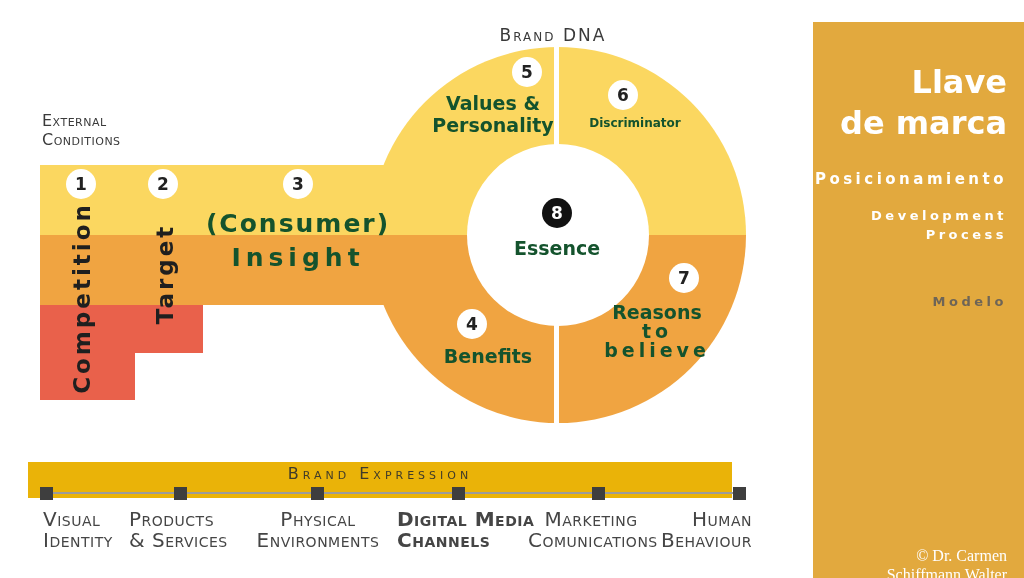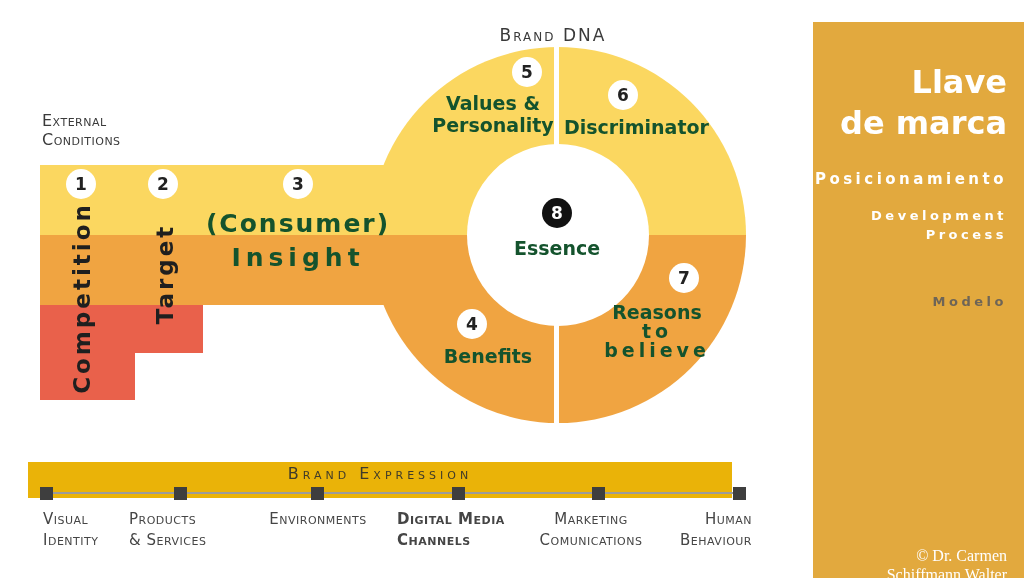--- a/index.html
+++ b/index.html
@@ -31,33 +31,33 @@
   .numcircle.dark{background:#111;color:#fff;}
 
   .seclabel{font-weight:bold;color:#14532d;}
   .rotated{transform:rotate(-90deg);font-weight:bold;color:#1f1f1f;
            font-size:23px;letter-spacing:3px;text-align:center;height:28px;line-height:28px;}
   .rot-competition{left:-28px;top:284px;width:220px;}
   .rot-target{left:55px;top:260px;width:220px;}
 
   .insight{left:198px;top:207px;width:200px;text-align:center;font-size:25px;line-height:34px;letter-spacing:2px;}
   .values{left:432px;top:92px;width:122px;text-align:center;font-size:19px;line-height:22px;}
-  .discriminator{left:564px;top:116px;width:142px;text-align:center;font-size:19px;}
+  .discriminator{left:564px;top:116px;width:142px;text-align:center;font-size:12px;}
   .benefits{left:438px;top:345px;width:100px;text-align:center;font-size:19px;}
   .reasons{left:597px;top:303px;width:120px;text-align:center;font-size:19px;line-height:19px;}
   .reasons .sp{letter-spacing:4px;}
   .essence{left:507px;top:237px;width:100px;text-align:center;font-size:19px;}
 
   
   .bexp-bar{left:28px;top:462px;width:704px;height:36px;background:#eab308;}
   .bexp-title{width:100%;text-align:center;line-height:24px;font-size:16px;letter-spacing:4px;
               font-variant:small-caps;color:#3F3B2A;font-weight:500;}
   .timeline{left:45px;top:492px;width:695px;height:2px;background:#9B9B9B;}
   .marker{width:13px;height:13px;background:#3E3E3E;top:487px;}
-  .bexp-item{top:509px;font-variant:small-caps;color:#454545;font-size:15px;line-height:21px;letter-spacing:0.5px;}
+  .bexp-item{top:509px;font-variant:small-caps;color:#454545;font-size:20px;line-height:21px;letter-spacing:0.5px;}
 
   
   .sidebar{left:813px;top:0;width:211px;height:578px;background:#E2A93E;color:#ffffff;margin-top:22px;}
   .sb{position:absolute;right:17px;text-align:right;}
   .sb-title{top:40px;font-size:32px;line-height:41px;font-weight:bold;}
   .sb-sub{top:148px;font-size:15px;font-weight:bold;letter-spacing:3.5px;}
   .sb-process{top:184px;font-size:13px;font-weight:bold;letter-spacing:3.5px;line-height:19px;}
   .sb-modelo{top:272px;font-size:13px;font-weight:bold;letter-spacing:3.5px;color:#6E6557;}
   .sb-credit{top:524px;font-size:16px;line-height:19px;font-family:"Liberation Serif","DejaVu Serif",serif;}
 </style>
@@ -127,20 +127,21 @@
 
   <div class="abs bexp-item" style="left:43px;">
     <div>Visual</div>
     <div>Identity</div>
   </div>
   <div class="abs bexp-item" style="left:129px;">
     <div>Products</div>
     <div>&amp; Services</div>
   </div>
   <div class="abs bexp-item" style="left:256px;width:124px;text-align:center;">
+    <div>Physical</div>
     <div>Environments</div>
   </div>
   <div class="abs bexp-item" style="left:397px;font-weight:bold;">
     <div>Digital Media</div>
     <div>Channels</div>
   </div>
   <div class="abs bexp-item" style="left:528px;width:126px;text-align:center;">
     <div>Marketing</div>
     <div>Comunications</div>
   </div>

